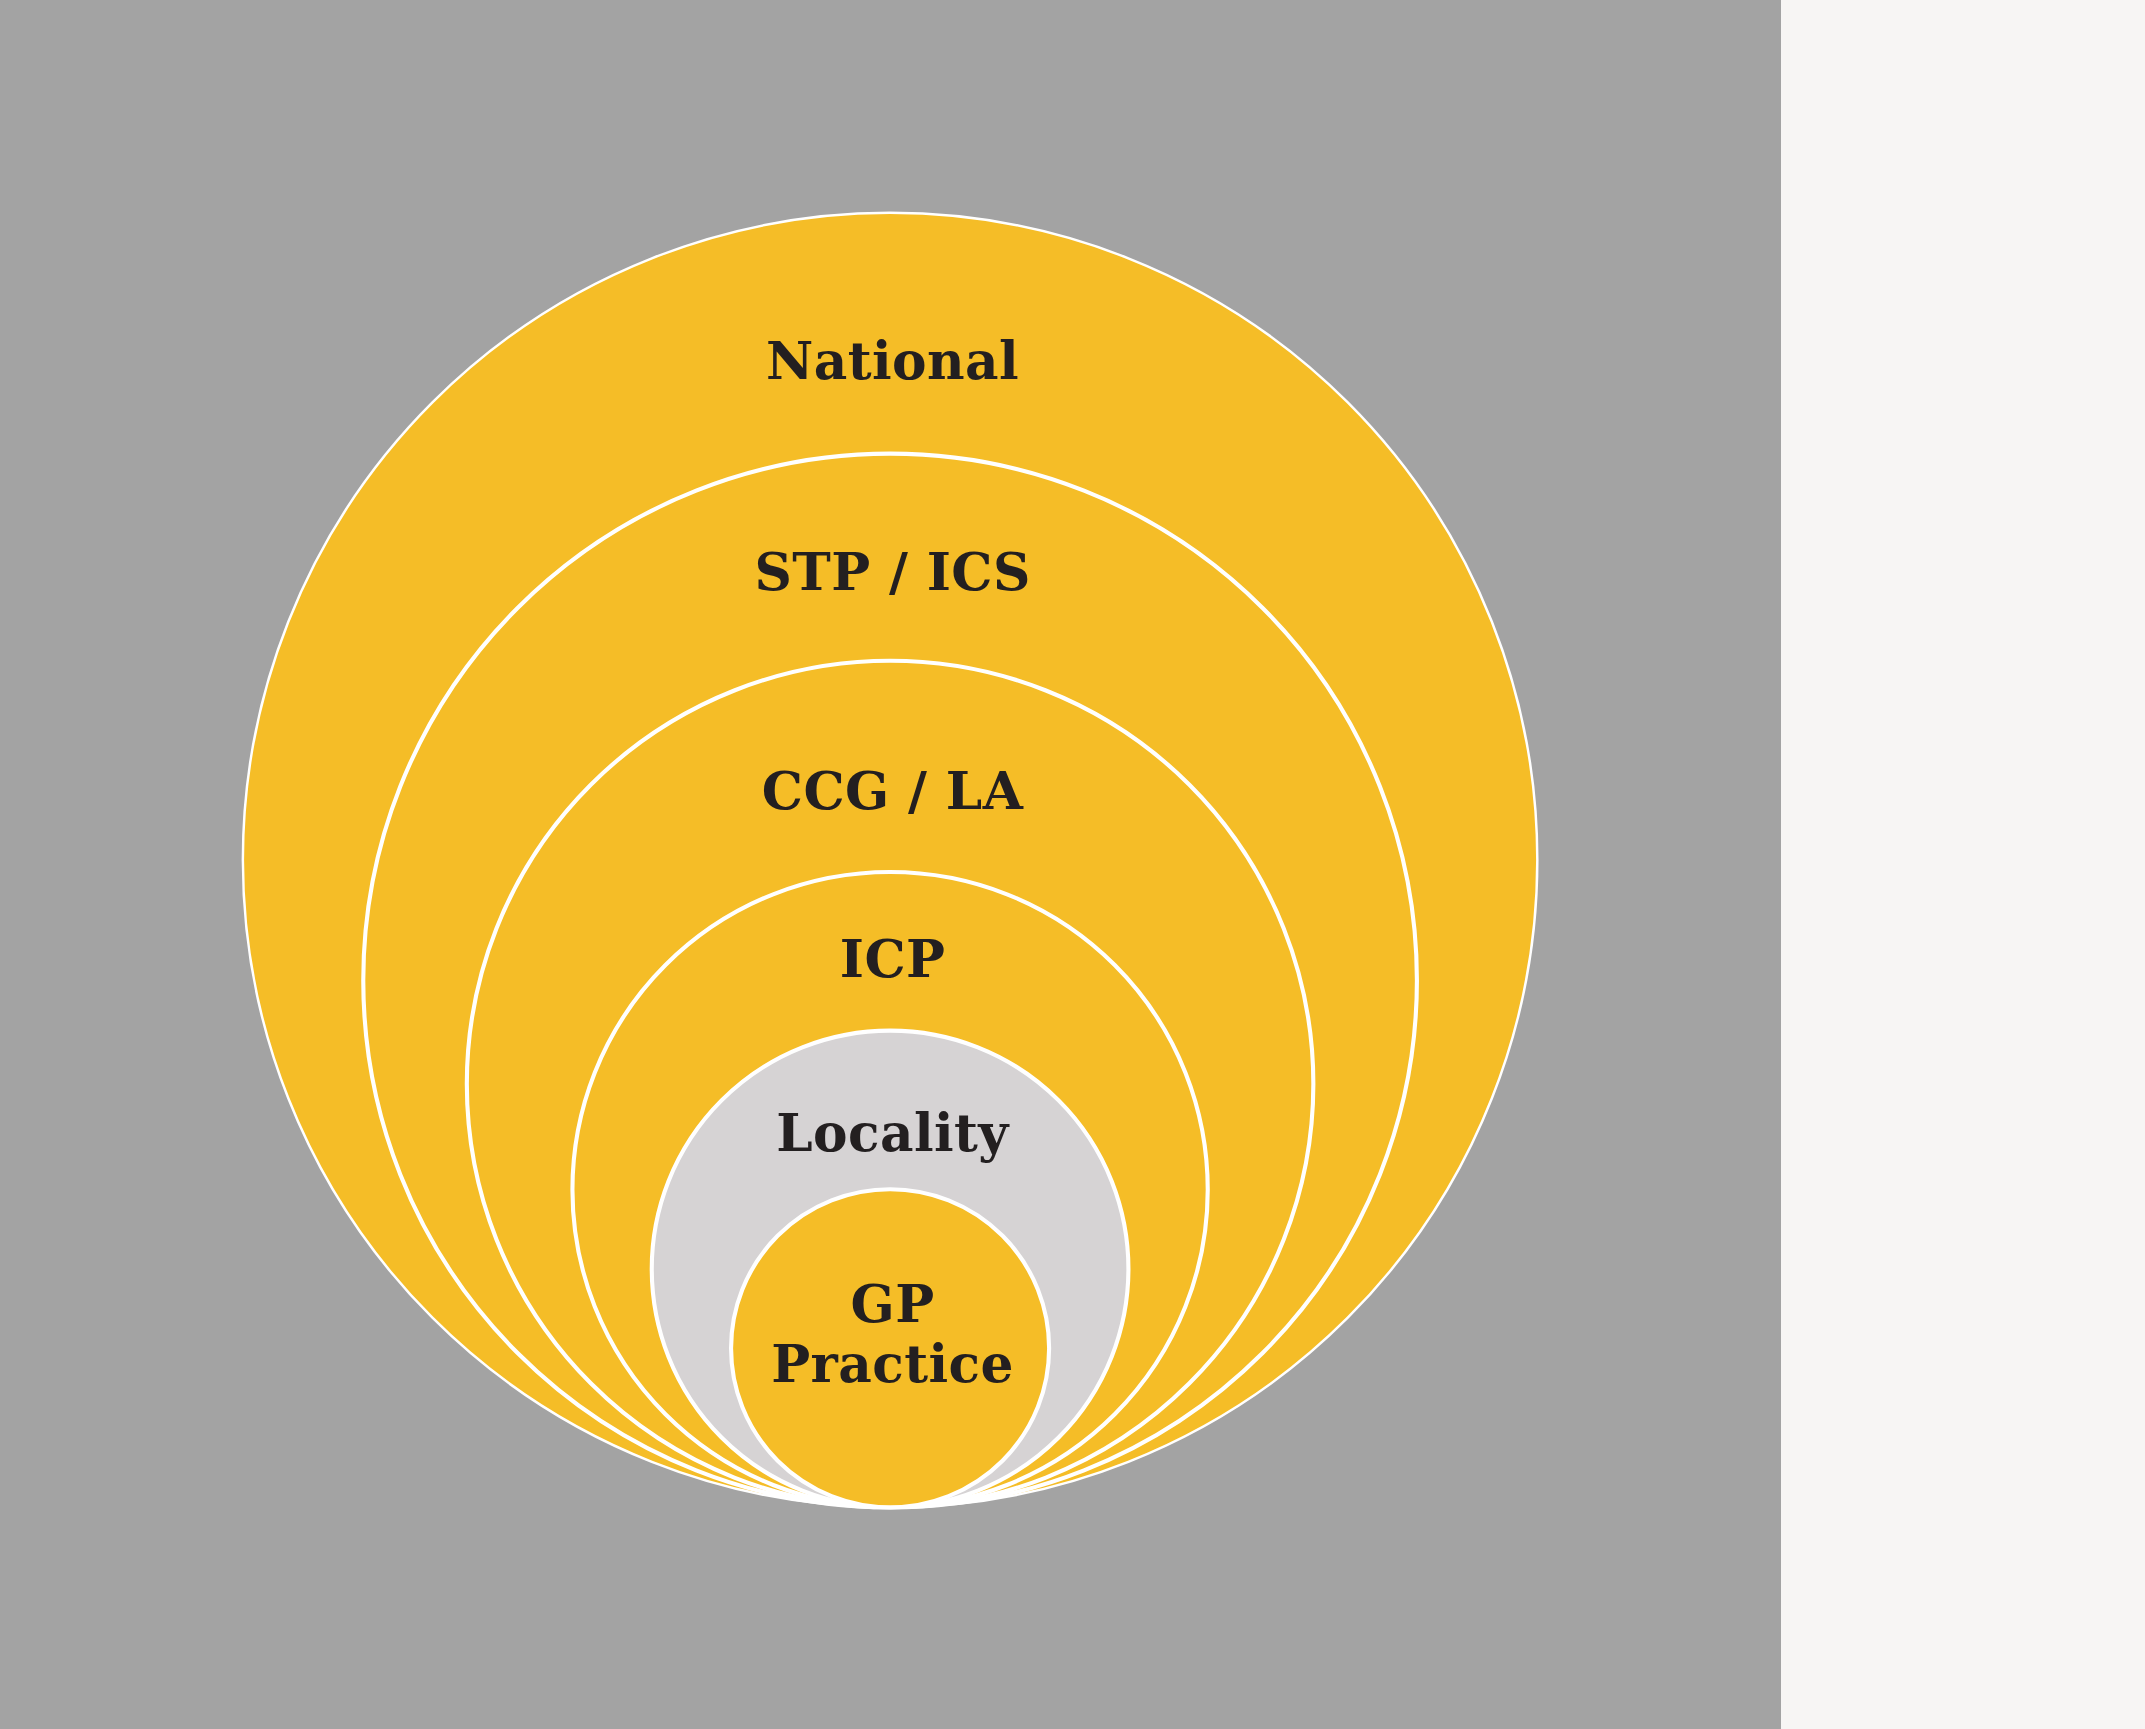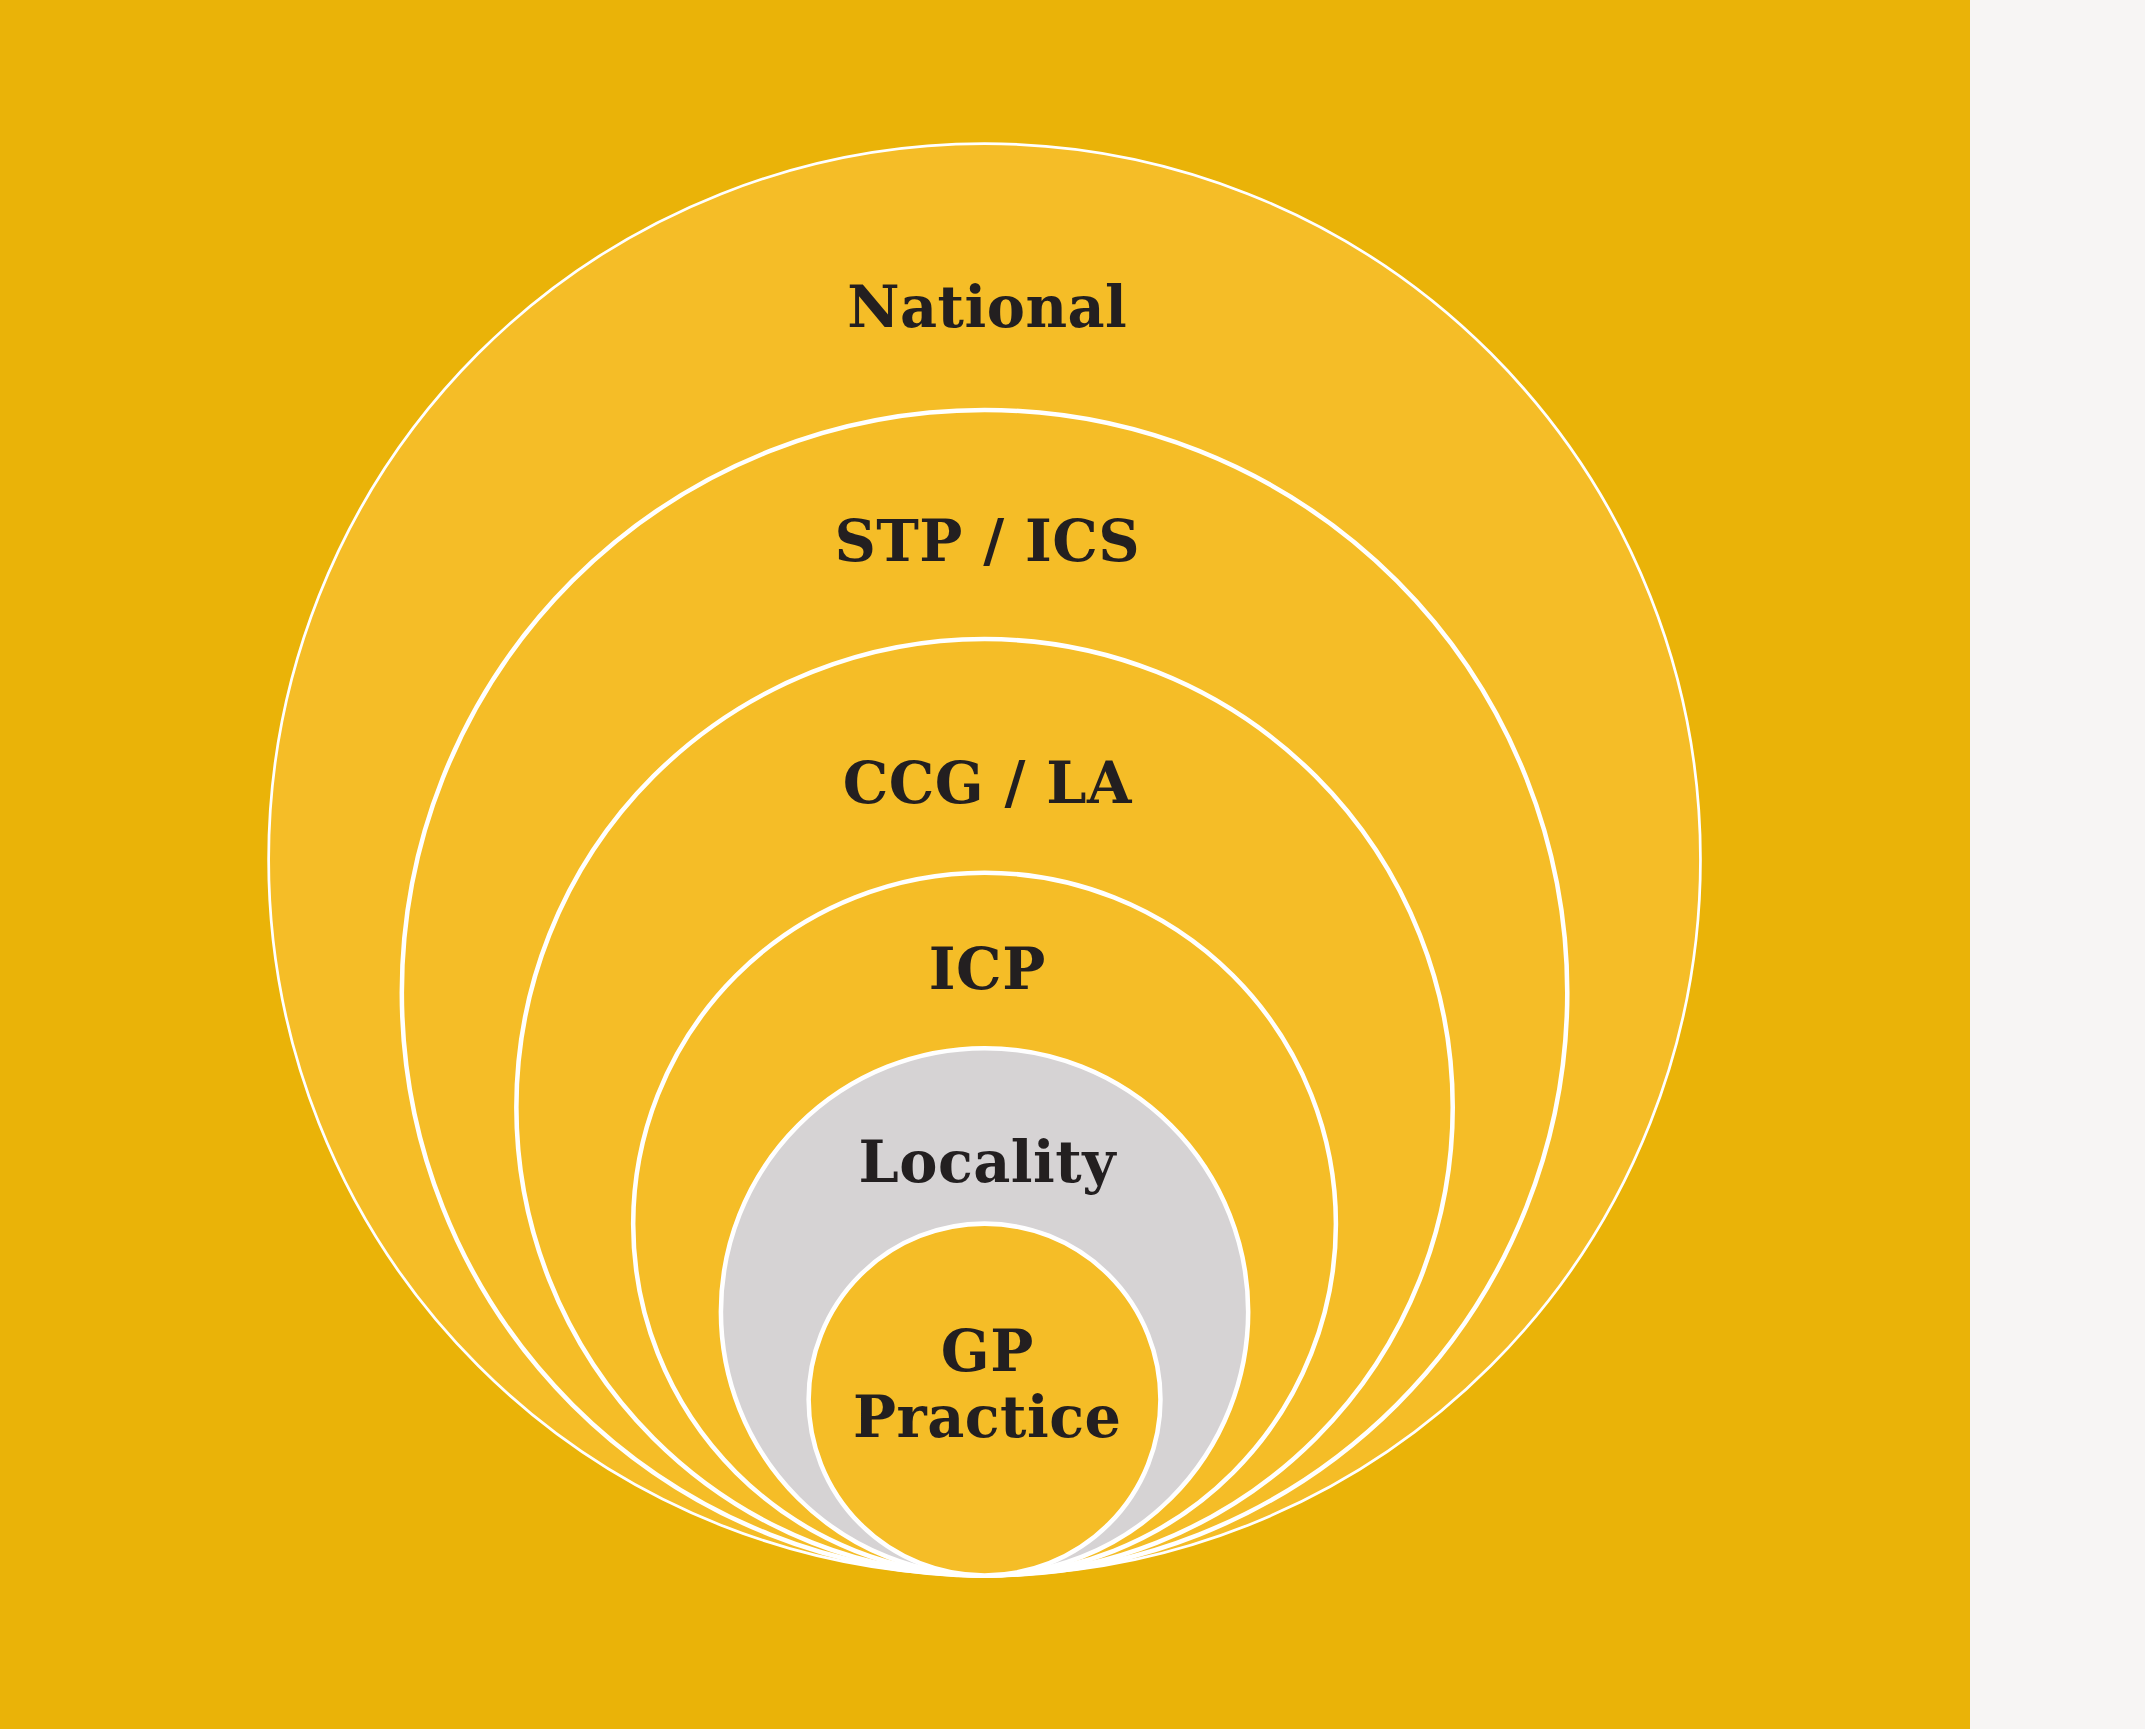--- a/index.html
+++ b/index.html
@@ -2,23 +2,23 @@
 <html><head>
 <meta charset="utf-8">
 <style>
   html, body {
     margin: 0;
     padding: 0;
     background: #F7F5F4;
   }
   .stage {
     position: relative;
-    width: 1970px;
+    width: 1781px;
     height: 1730px;
-    background: #eab308;
+    background: #a3a3a3;
     overflow: hidden;
     font-family: "DejaVu Serif", "Liberation Serif", serif;
   }
   .stage svg {
     position: absolute;
     inset: 0;
     width: 100%;
     height: 100%;
     display: block;
   }

